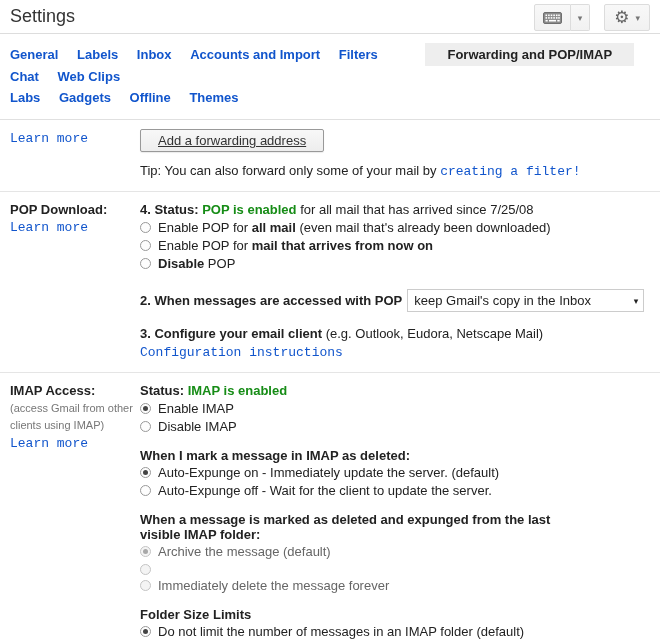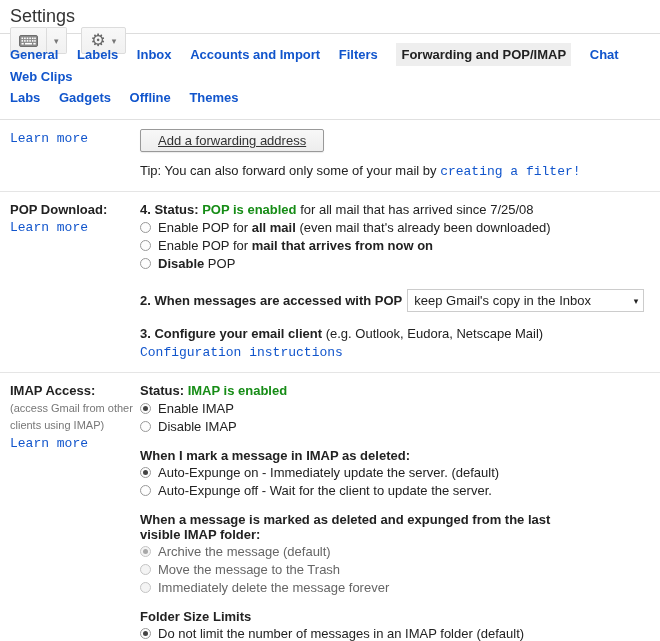--- a/index.html
+++ b/index.html
@@ -7,39 +7,39 @@
   body {
     width:660px; height:641px; overflow:hidden;
     background:#fff; color:#222;
     font-family:"Liberation Sans", sans-serif; font-size:13px;
   }
   a { color:#1155cc; text-decoration:none; cursor:pointer;font-family:Liberation Mono, monospace; }
   b { font-weight:bold; }
 
   
   .header { display:flex; justify-content:space-between; align-items:flex-start;
-            padding:4px 10px 0 10px; height:34px; border-bottom:1px solid #ddd;flex-direction:column; }
+            padding:4px 10px 0 10px; height:34px; border-bottom:1px solid #ddd; }
   .title { font-size:18px; color:#333; padding-top:2px; }
   .header-actions { display:flex; gap:14px; }
   .btn-group { display:flex; }
   .tbtn { display:flex; align-items:center; justify-content:center;
           height:27px; background:linear-gradient(#f8f8f8,#f1f1f1);
           border:1px solid #dcdcdc; cursor:pointer; padding:0 8px; }
   .seg-left { border-radius:2px 0 0 2px; }
   .seg-right { border-radius:0 2px 2px 0; border-left:none; padding:0 7px; }
   .gear-btn { border-radius:2px; gap:6px; padding:0 9px; }
   .arrow { color:#777; font-size:9px; font-family:"DejaVu Sans", sans-serif; }
   .gear-glyph { color:#666; font-size:17px; line-height:1;
                 font-family:"DejaVu Sans", sans-serif; }
 
   
   .tabs { padding:9px 10px 11px 10px; border-bottom:1px solid #e0e0e0; line-height:21px; }
   .tab { color:#1155cc; font-weight:bold; margin-right:15px; white-space:nowrap;
          display:inline-block; cursor:pointer; }
-  .tab.active { background:#eee; color:#222; padding:1px 5px; cursor:default; }
+  .tab.active { background:#eee; color:#222; padding:1px 22px; cursor:default;margin-left:29px; }
 
   
   .section { display:flex; padding:9px 10px 12px 10px; border-bottom:1px solid #e5e5e5; }
   .section.last { border-bottom:none; }
   .sec-left { width:130px; flex-shrink:0; padding-top:1px; }
   .sec-title { font-weight:bold; margin-bottom:2px; }
   .sec-note { font-size:11px; color:#777; line-height:1.5; margin-bottom:2px; }
   .sec-right { flex:1; }
 
   .gbutton { background:linear-gradient(#f8f8f8,#ededed); border:1px solid #999;
@@ -202,21 +202,20 @@
       <span class="opt-label">Auto-Expunge off - Wait for the client to update the server.</span>
     </div>
 
     <div class="grp-heading">When a message is marked as deleted and expunged from the last visible IMAP folder:</div>
     <div class="radio-row dim">
       <span class="radio checked disabled"></span>
       <span class="opt-label">Archive the message (default)</span>
     </div>
     <div class="radio-row dim">
       <span class="radio disabled"></span>
-      <span class="opt-label">Move the message to the Trash</span>
     </div>
     <div class="radio-row dim">
       <span class="radio disabled"></span>
       <span class="opt-label">Immediately delete the message forever</span>
     </div>
 
     <div class="grp-heading">Folder Size Limits</div>
     <div class="radio-row">
       <span class="radio checked"></span>
       <span class="opt-label">Do not limit the number of messages in an IMAP folder (default)</span>

